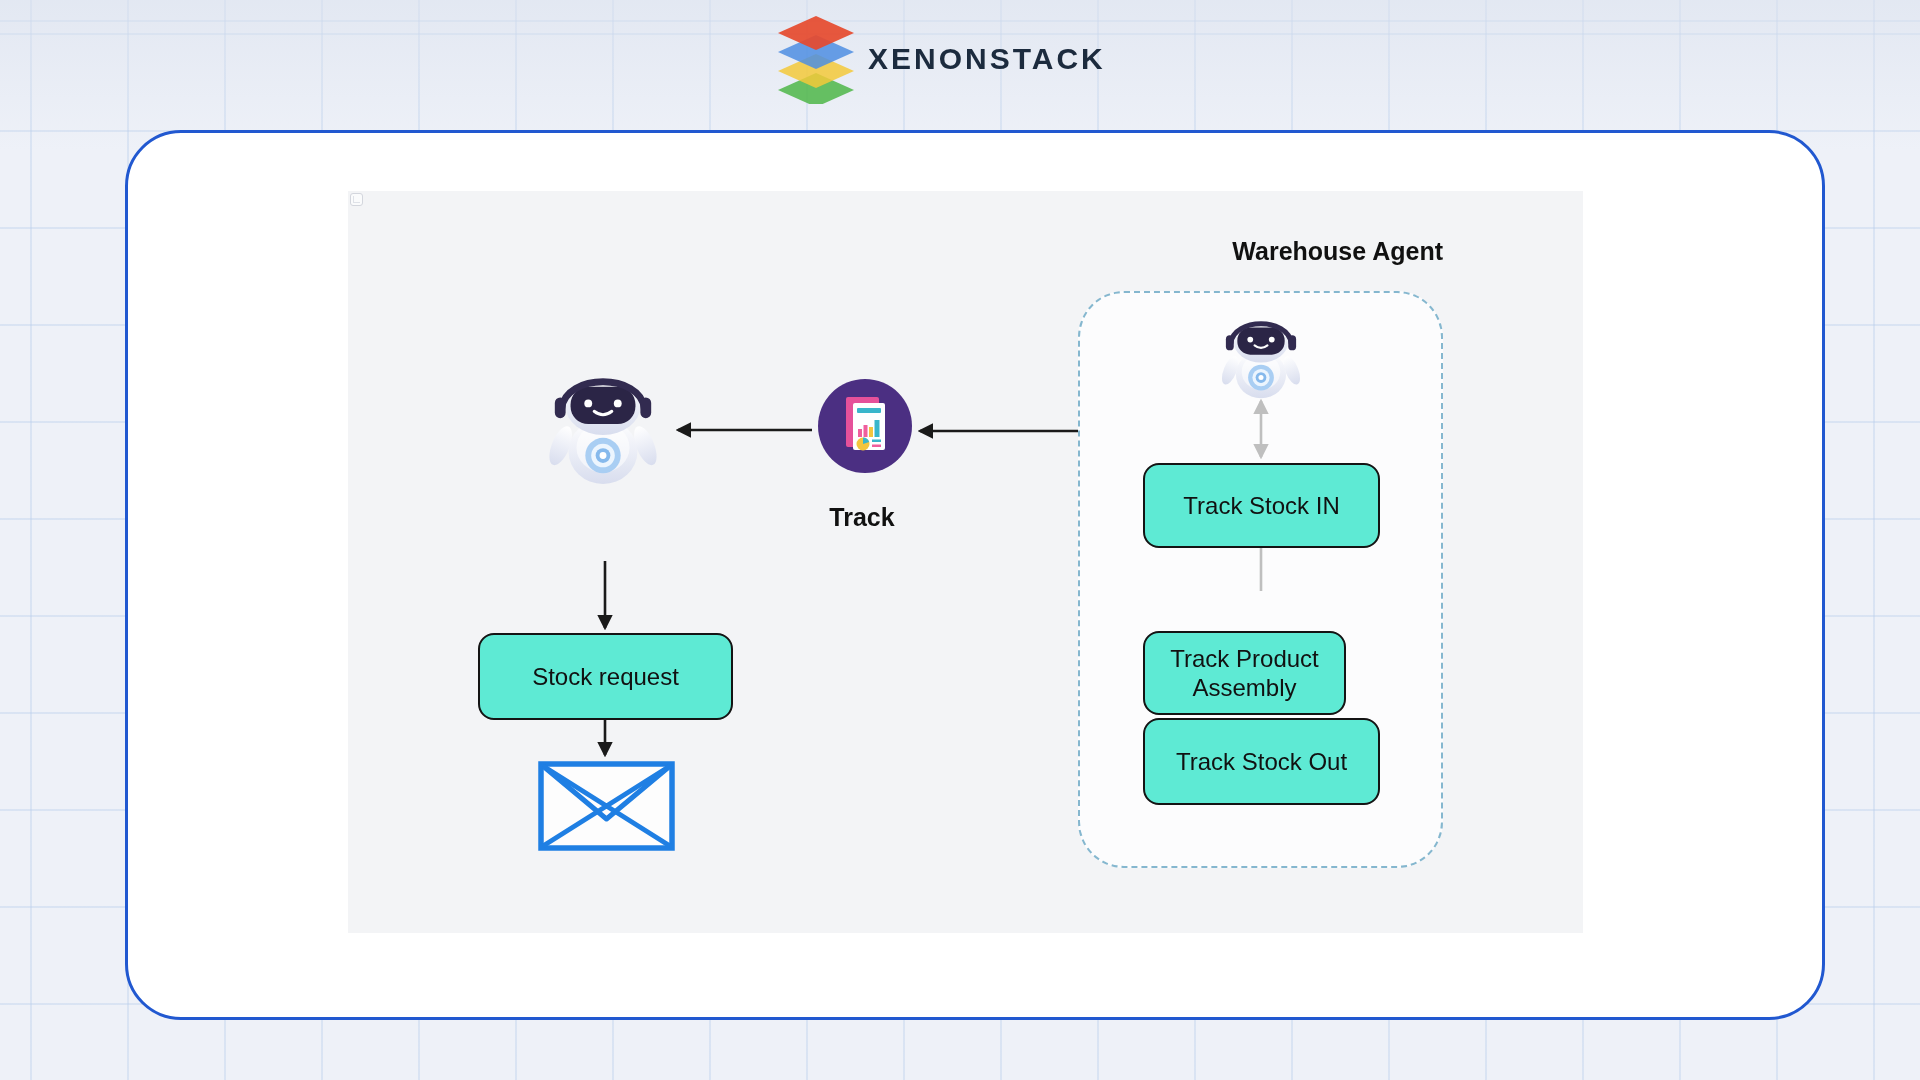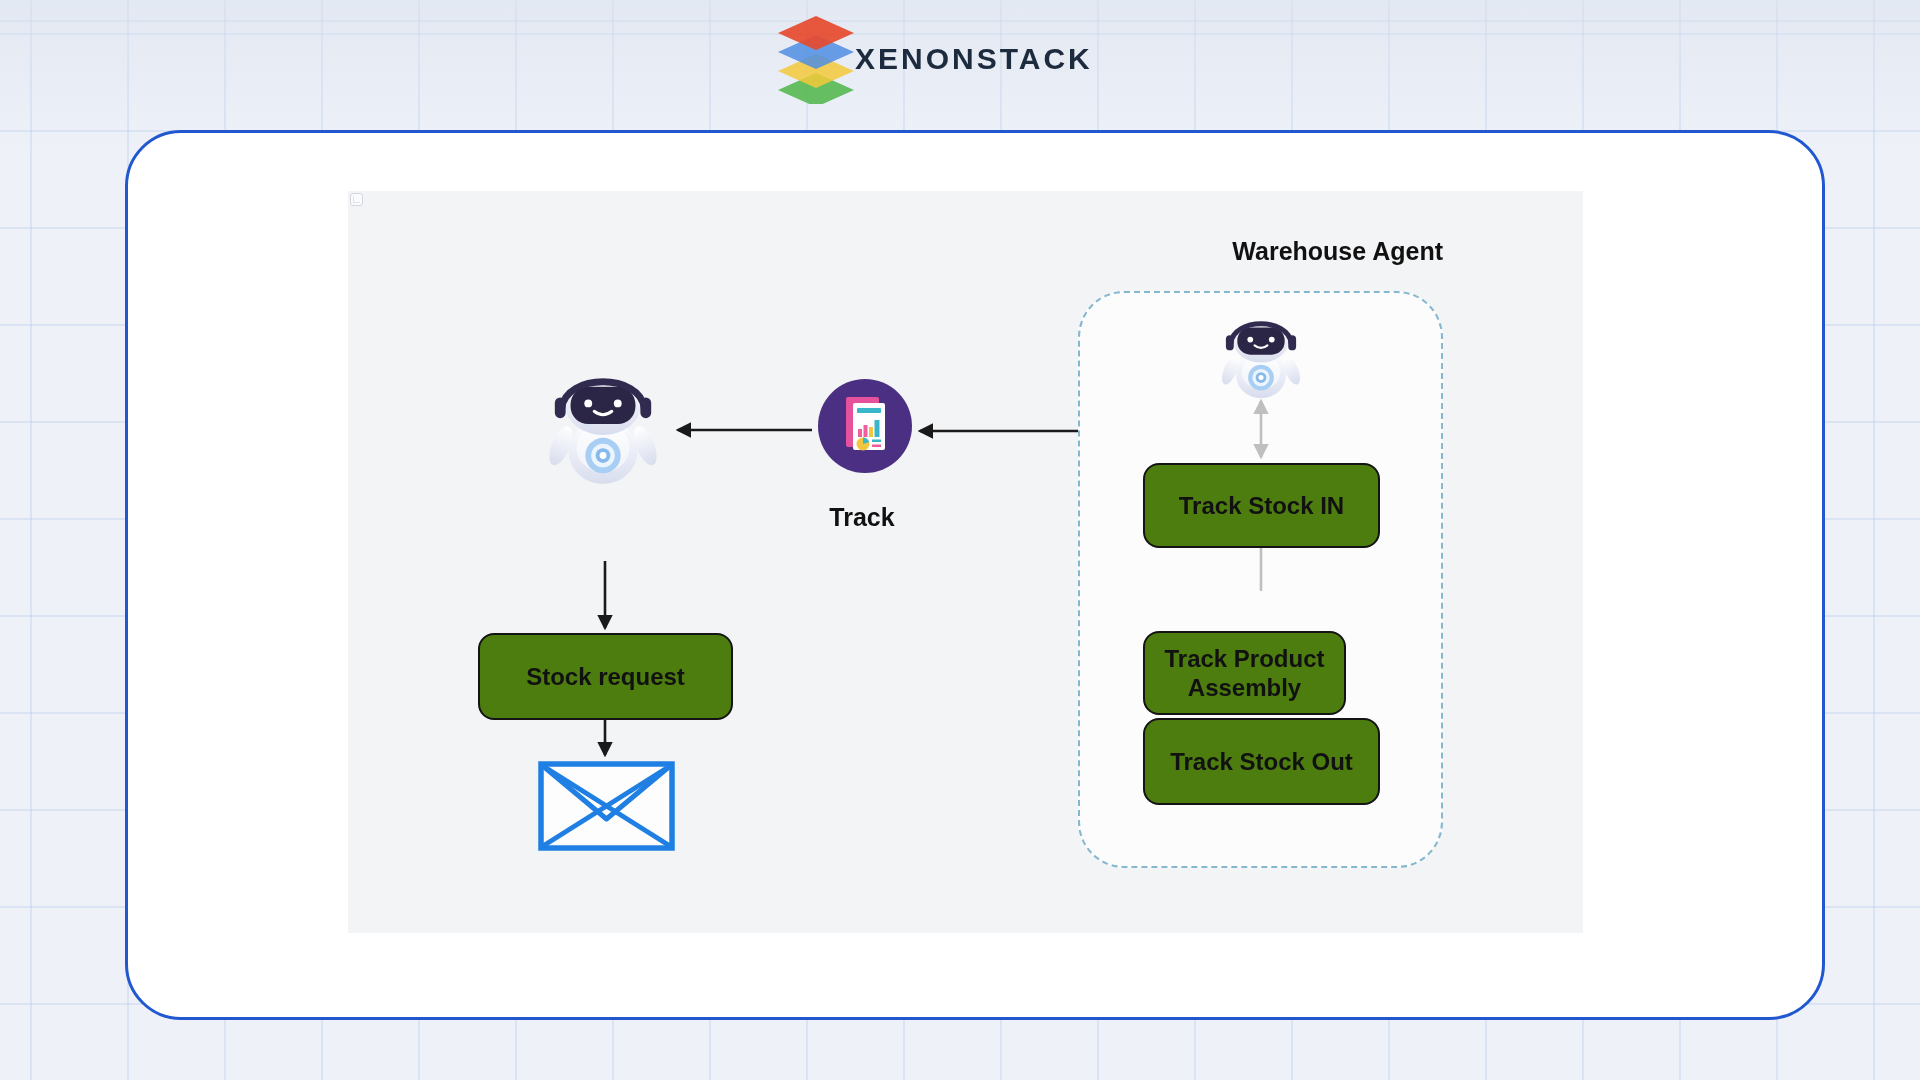--- a/index.html
+++ b/index.html
@@ -9,41 +9,41 @@
   .page{position:relative;width:1920px;height:1080px;
     background-color:#eef1f8;
     background-image:
       linear-gradient(180deg, rgba(219,226,238,.6) 0px, rgba(243,246,251,0) 150px),
       repeating-linear-gradient(to right, rgba(186,206,235,.40) 0 2px, transparent 2px 97px),
       repeating-linear-gradient(to bottom, rgba(186,206,235,.40) 0 2px, transparent 2px 97px);
     background-position:0 0, 30px 0, 0 33px;
   }
 
   
-  .brand{position:absolute;left:777px;top:14px;display:flex;align-items:center;}
+  .brand{position:absolute;left:777px;top:14px;display:flex;align-items:center;gap:13px;}
   .brand-logo{width:78px;height:90px;display:block;}
   .brand-text{font-size:30px;font-weight:bold;color:#1c2b3e;letter-spacing:3px;}
 
   
   .card{position:absolute;left:125px;top:130px;width:1700px;height:890px;
         background:#ffffff;border:3px solid #2158d0;border-radius:56px;box-sizing:border-box;}
 
   
   .panel{position:absolute;left:220px;top:58px;width:1235px;height:742px;background:#f3f4f6;}
 
   .corner-glyph{position:absolute;left:2px;top:2px;width:13px;height:13px;
     border:1.5px solid #d3d6dd;border-radius:3px;box-sizing:border-box;background:#fafbfc;}
   .corner-glyph::after{content:"";position:absolute;left:2px;top:2px;width:6px;height:6px;
     border-left:1.5px solid #dfe2e8;border-bottom:1.5px solid #dfe2e8;}
 
   .connectors{position:absolute;left:0;top:0;width:1235px;height:742px;pointer-events:none;}
 
-  .node{position:absolute;background:#4d7c0f;border:2.5px solid #141414;border-radius:16px;
+  .node{position:absolute;background:#5eead4;border:2.5px solid #141414;border-radius:16px;
         box-sizing:border-box;display:flex;align-items:center;justify-content:center;
-        text-align:center;font-weight:bold;font-size:24px;color:#111;line-height:1.22;padding:16px 10px;}
+        text-align:center;font-weight:normal;font-size:24px;color:#111;line-height:1.22;padding:16px 10px;}
   .node-stock-in   {left:795px;top:272px;width:237px;height:85px;}
   .node-assembly   {left:795px;top:400px;width:203px;height:84px;margin-top:40px;}
   .node-stock-out  {left:795px;top:527px;width:237px;height:87px;}
   .node-stock-req  {left:130px;top:442px;width:255px;height:87px;}
 
   .lbl{position:absolute;font-weight:bold;font-size:25px;color:#111;text-align:center;line-height:1.28;}
   .lbl-inventory {left:167px;top:300px;width:172px;}
   .lbl-report    {left:449px;top:310px;width:130px;}
   .lbl-warehouse {left:730px;top:44px;width:365px;text-align:right;}
 

